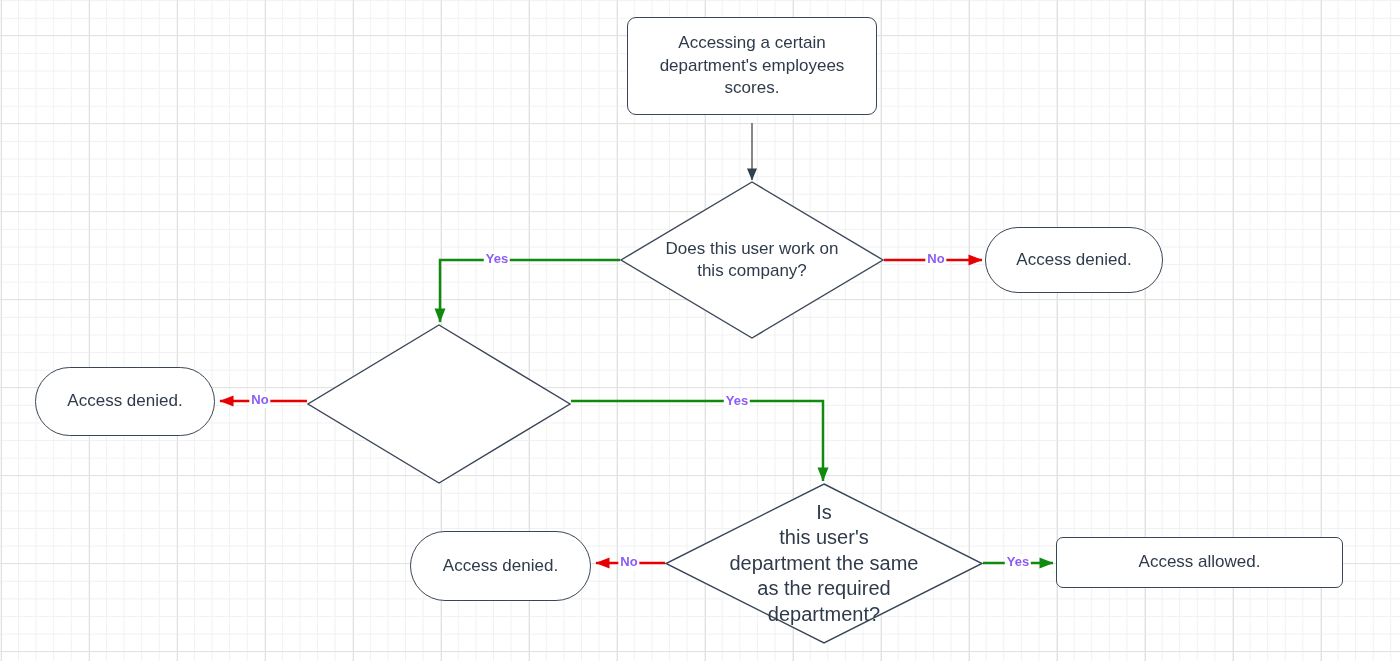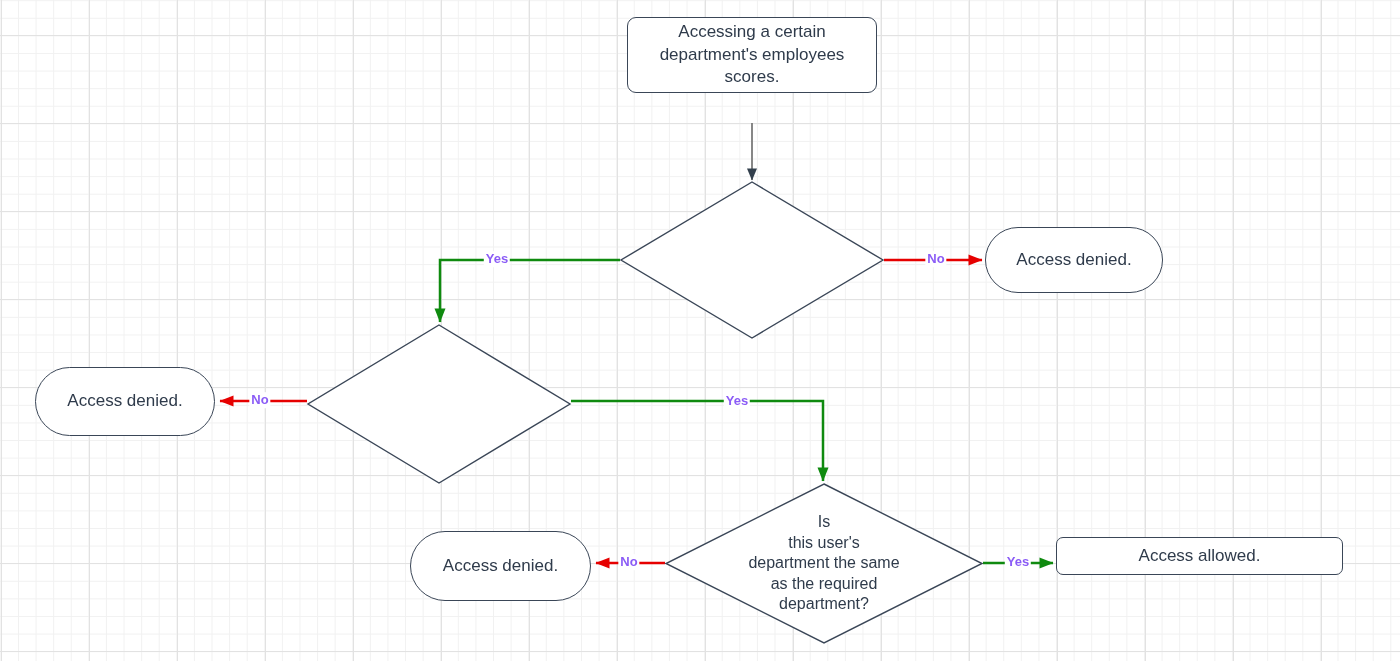--- a/index.html
+++ b/index.html
@@ -102,62 +102,64 @@
 
     <path d="M307,401 L220,401" fill="none" stroke="#e60000" stroke-width="2.3" marker-end="url(#arrow-red)"></path>
 
     <path d="M571,401 L823,401 L823,481" fill="none" stroke="#0f8a0f" stroke-width="2.5" marker-end="url(#arrow-green)"></path>
 
     <path d="M665,563 L596,563" fill="none" stroke="#e60000" stroke-width="2.3" marker-end="url(#arrow-red)"></path>
 
     <path d="M983,563 L1053,563" fill="none" stroke="#0f8a0f" stroke-width="2.5" marker-end="url(#arrow-green)"></path>
   </svg>
 
-  <div class="node rounded-start" style="left:627px; top:17px; width:250px; height:76px;">
+  <div class="node rounded-start" style="left:627px; top:17px; width:250px; height:98px;">
     <div class="node-text">Accessing a certain
 department's employees
 scores.</div>
   </div>
 
   <div class="node diamond" style="left:621px; top:182px; width:262px; height:156px;">
     <svg width="262" height="156" viewBox="0 0 262 156">
       <polygon points="131,0 262,78 131,156 0,78" fill="#ffffff" stroke="#3a4657" stroke-width="1.4"></polygon>
     </svg>
+    <div class="node-text">Does this user work on
+this company?</div>
   </div>
 
   <div class="node pill" style="left:985px; top:227px; width:178px; height:66px;">
     <div class="node-text">Access denied.</div>
   </div>
 
   <div class="node diamond" style="left:308px; top:325px; width:262px; height:158px;">
     <svg width="262" height="158" viewBox="0 0 262 158">
       <polygon points="131,0 262,79 131,158 0,79" fill="#ffffff" stroke="#3a4657" stroke-width="1.4"></polygon>
     </svg>
   </div>
 
   <div class="node pill" style="left:35px; top:367px; width:180px; height:69px;">
     <div class="node-text">Access denied.</div>
   </div>
 
-  <div class="node diamond" style="left:666px; top:484px; width:316px; height:159px; font-size:16px; line-height:1.28;">
+  <div class="node diamond" style="left:666px; top:484px; width:316px; height:159px; font-size:20px; line-height:1.28;">
     <svg width="316" height="159" viewBox="0 0 316 159">
       <polygon points="158,0 316,79.5 158,159 0,79.5" fill="#ffffff" stroke="#3a4657" stroke-width="1.4"></polygon>
     </svg>
     <div class="node-text">Is
 this user's
 department the same
 as the required
 department?</div>
   </div>
 
   <div class="node pill" style="left:410px; top:531px; width:181px; height:70px;">
     <div class="node-text">Access denied.</div>
   </div>
 
-  <div class="node rect-end" style="left:1056px; top:537px; width:287px; height:38px;justify-content:center;">
+  <div class="node rect-end" style="left:1056px; top:537px; width:287px; height:51px;justify-content:center;">
     <div class="node-text">Access allowed.</div>
   </div>
 
   <div class="edge-label" style="left:936px; top:259px;">No</div>
   <div class="edge-label" style="left:497px; top:259px;">Yes</div>
   <div class="edge-label" style="left:260px; top:400px;">No</div>
   <div class="edge-label" style="left:737px; top:401px;">Yes</div>
   <div class="edge-label" style="left:629px; top:562px;">No</div>
   <div class="edge-label" style="left:1018px; top:562px;">Yes</div>
 

